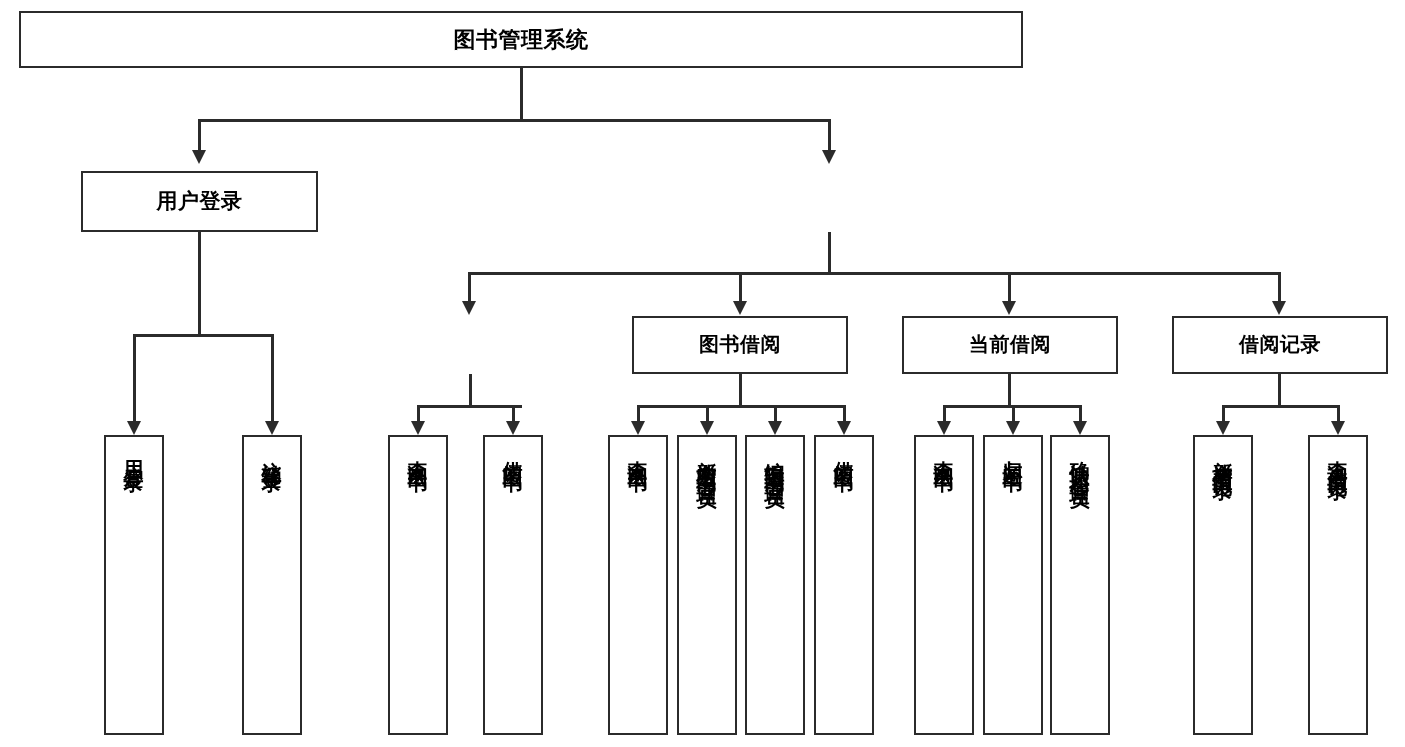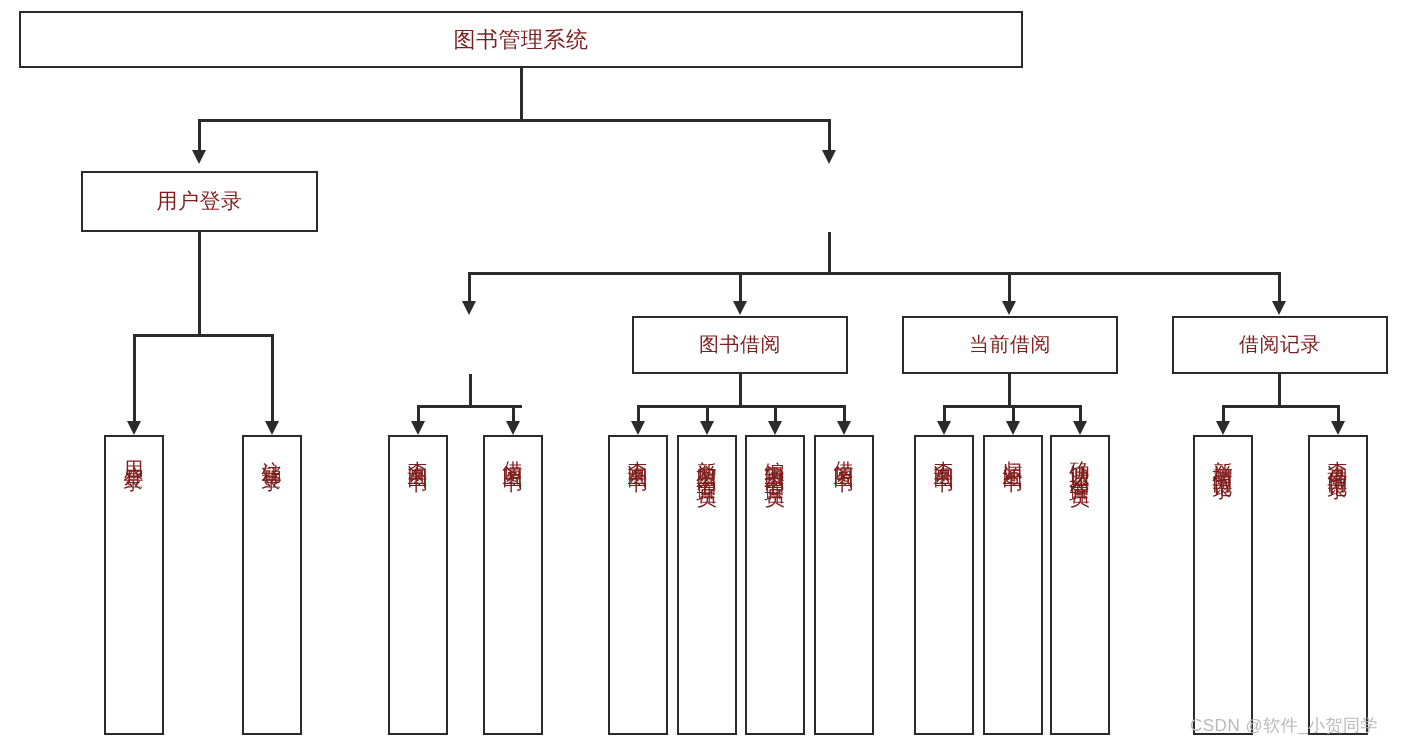--- a/index.html
+++ b/index.html
@@ -21,24 +21,25 @@
     background:#ffffff;
     border:2.5px solid #2b2b2b;
     display:flex;
     align-items:center;
     justify-content:center;
     text-align:center;
     line-height:1.18;
   }
   .node .label{
     display:block;
-    color:#7f1d1d;
+    color:#000000;
     font-size:21px;
     letter-spacing:.5px;
     white-space:nowrap;
+    font-weight:bold;
   }
   .node.root .label{font-size:22px;}
   .node.lvl2 .label{font-size:21px;}
   .node.lvl3 .label{font-size:20px;}
 
   
   .node.leaf{
     align-items:flex-start;
     justify-content:center;
     padding-top:8px;
@@ -197,15 +198,14 @@
     <span class="label">确认归还（管理员）</span>
   </div>
 
   <div class="node leaf" style="left:1193px;top:435px;width:60px;height:300px;">
     <span class="label">新增借阅记录</span>
   </div>
   <div class="node leaf" style="left:1308px;top:435px;width:60px;height:300px;">
     <span class="label">查询借阅记录</span>
   </div>
 
-  <div id="watermark" style="left:1190px;top:714px;">CSDN @软件_小贺同学</div>
 
 </div>
 
 </body></html>

